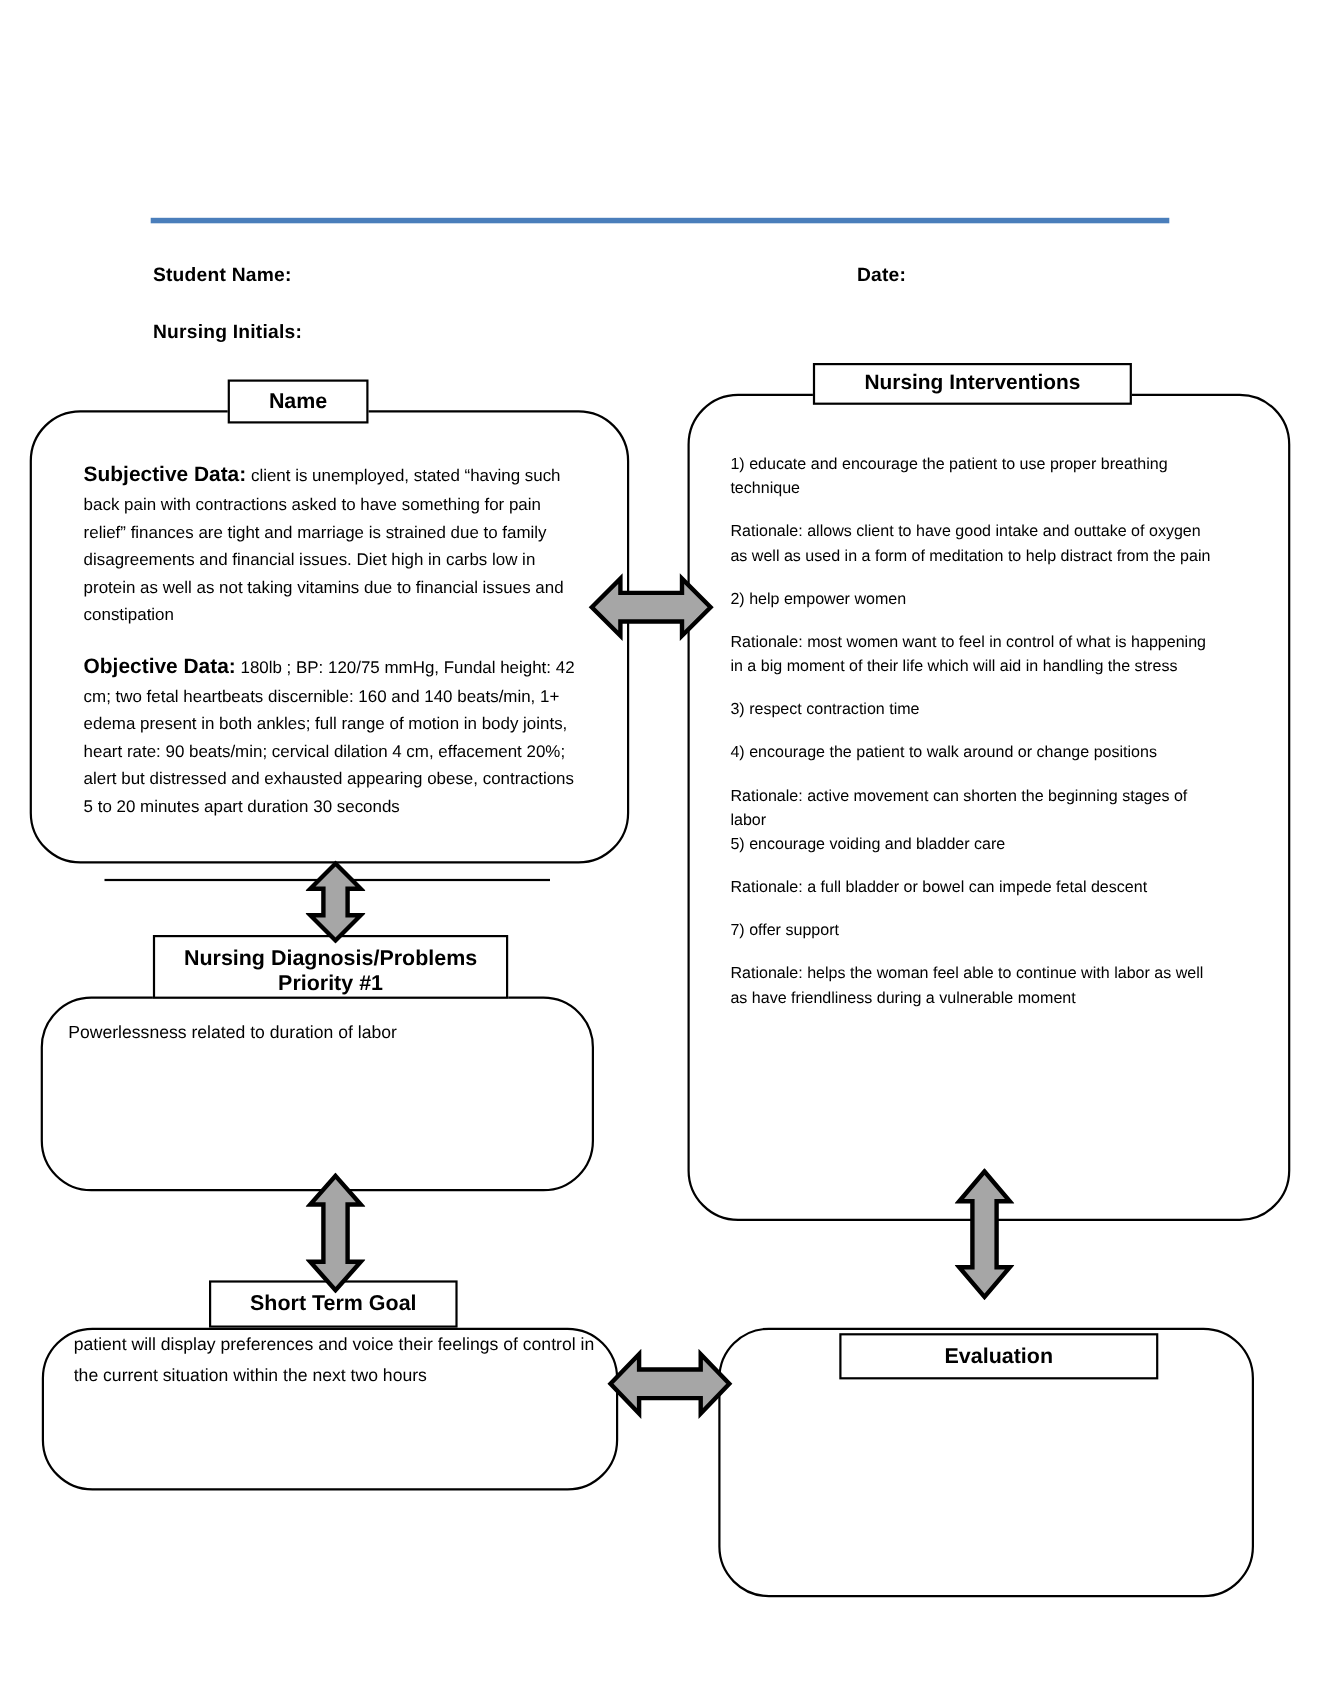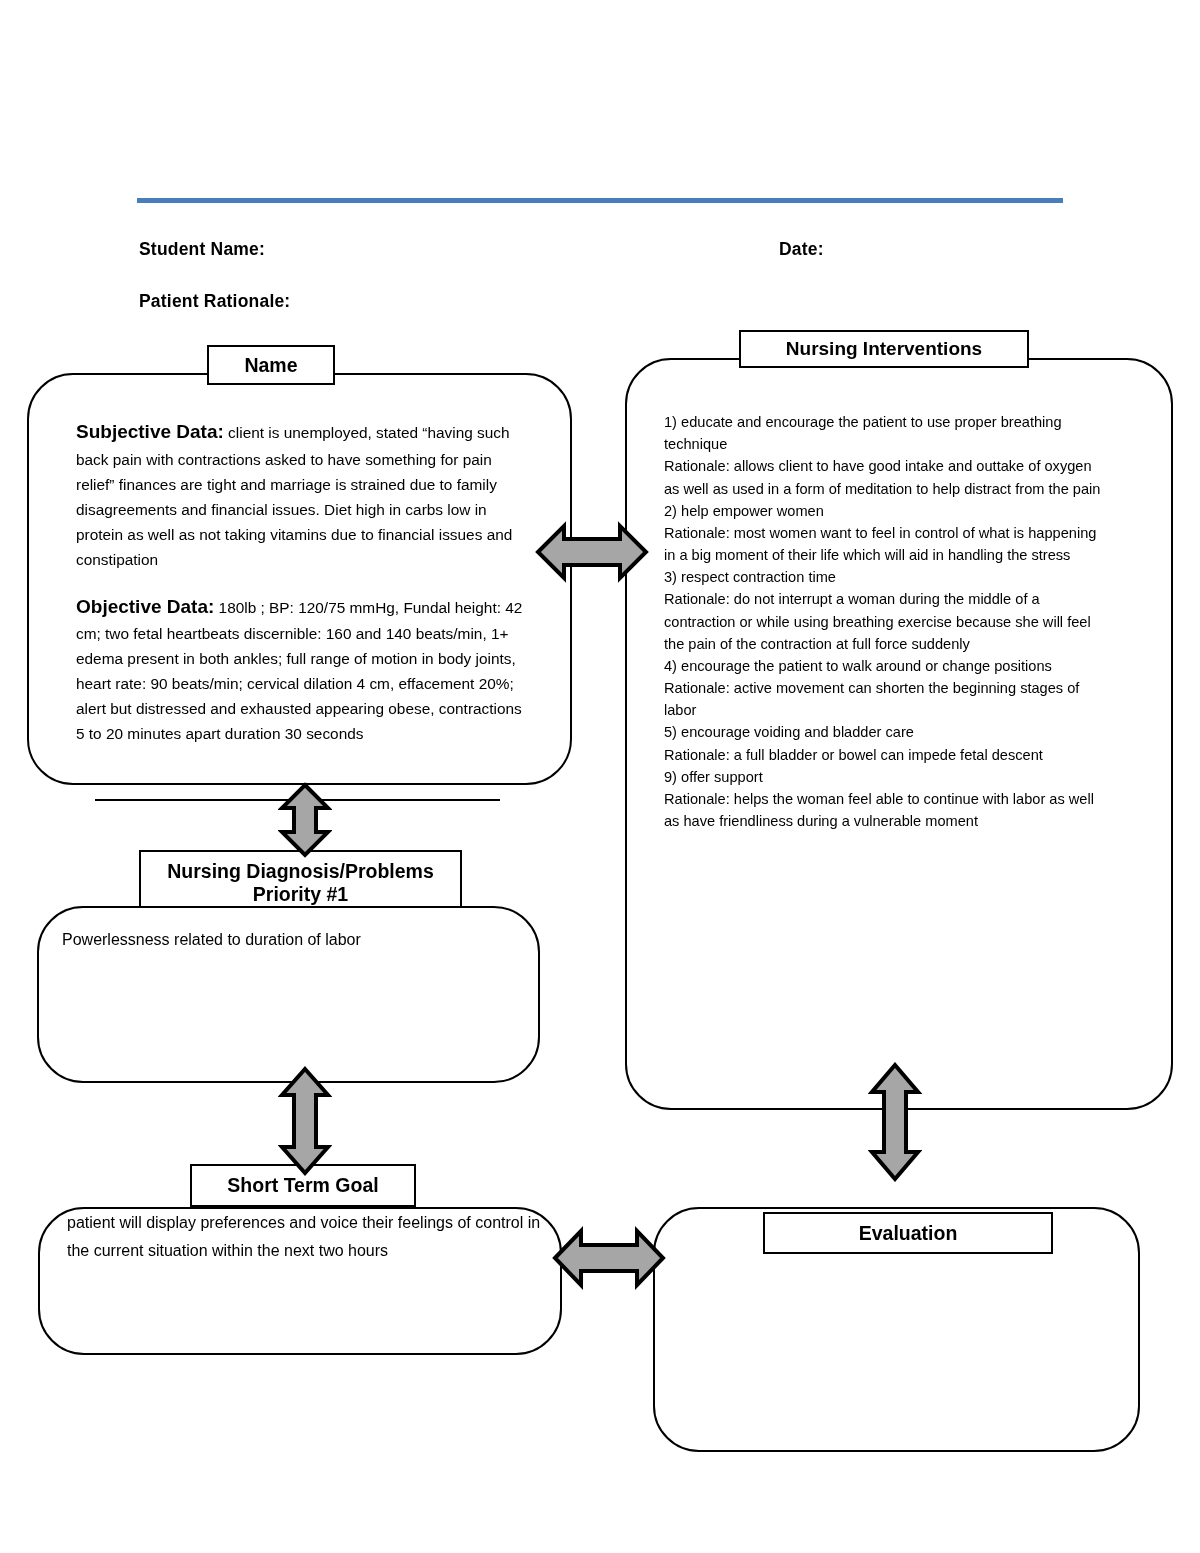--- a/index.html
+++ b/index.html
@@ -77,21 +77,21 @@
   .para { margin: 0 0 0 0; }
   .para + .para { margin-top: 19px; }
 
   .iv-list {
     position: absolute;
     z-index: 4;
     font-size: 14.6px;
     line-height: 1.52;
   }
   .iv-item { margin: 0; }
-  .iv-gap { }
+  .iv-gap { margin-top: 17px; }
   .iv-tight { margin-top: 0px; }
 
   .simple-text {
     position: absolute;
     z-index: 4;
     font-size: 16px;
     line-height: 1.78;
   }
 
   
@@ -108,21 +108,21 @@
 </style>
 </head>
 <body>
 
 <div id="page">
 
   <div class="hr-blue"></div>
 
   <div class="hdr-label" id="student-name">Student Name:</div>
   <div class="hdr-label" id="date-label">Date:</div>
-  <div class="hdr-label" id="patient-init">Patient Rationale:</div>
+  <div class="hdr-label" id="patient-init">Nursing Initials:</div>
 
   <div class="round-box" style="left:27px; top:373px; width:545px; height:412px;"></div>
 
   <div class="tab" style="left:207px; top:345px; width:128px; height:40px; font-size:19.5px;">Name</div>
 
   <div class="body-text" style="left:76px; top:417px; width:450px;">
     <p class="para">
       <span class="lead">Subjective Data:</span><span> client is unemployed, stated “having such back pain with contractions asked to have something for pain relief” finances are tight and marriage is strained due to family disagreements and financial issues. Diet high in carbs low in protein as well as not taking vitamins due to financial issues and constipation</span>
     </p>
     <p class="para">
@@ -135,26 +135,25 @@
   <div class="round-box" style="left:625px; top:358px; width:548px; height:752px;"></div>
 
   <div class="tab" style="left:739px; top:330px; width:290px; height:38px; font-size:19px;">Nursing Interventions</div>
 
   <div class="iv-list" style="left:664px; top:411px; width:440px;">
     <p class="iv-item">1) educate and encourage the patient to use proper breathing technique</p>
     <p class="iv-item iv-gap">Rationale: allows client to have good intake and outtake of oxygen as well as used in a form of meditation to help distract from the pain</p>
     <p class="iv-item iv-gap">2) help empower women</p>
     <p class="iv-item iv-gap">Rationale: most women want to feel in control of what is happening in a big moment of their life which will aid in handling the stress</p>
     <p class="iv-item iv-gap">3) respect contraction time</p>
-    <p class="iv-item iv-gap">Rationale: do not interrupt a woman during the middle of a contraction or while using breathing exercise because she will feel the pain of the contraction at full force suddenly</p>
     <p class="iv-item iv-gap">4) encourage the patient to walk around or change positions</p>
     <p class="iv-item iv-gap">Rationale: active movement can shorten the beginning stages of labor</p>
     <p class="iv-item iv-tight">5) encourage voiding and bladder care</p>
     <p class="iv-item iv-gap">Rationale: a full bladder or bowel can impede fetal descent</p>
-    <p class="iv-item iv-gap">9) offer support</p>
+    <p class="iv-item iv-gap">7) offer support</p>
     <p class="iv-item iv-gap">Rationale: helps the woman feel able to continue with labor as well as have friendliness during a vulnerable moment</p>
   </div>
 
   <div class="round-box" style="left:37px; top:906px; width:503px; height:177px;"></div>
 
   <div class="tab" style="left:139px; top:850px; width:323px; height:58px; font-size:19.5px; flex-direction:column;justify-content:flex-end;">
     <span>Nursing Diagnosis/Problems</span>
     <span>Priority #1</span>
   </div>
 

